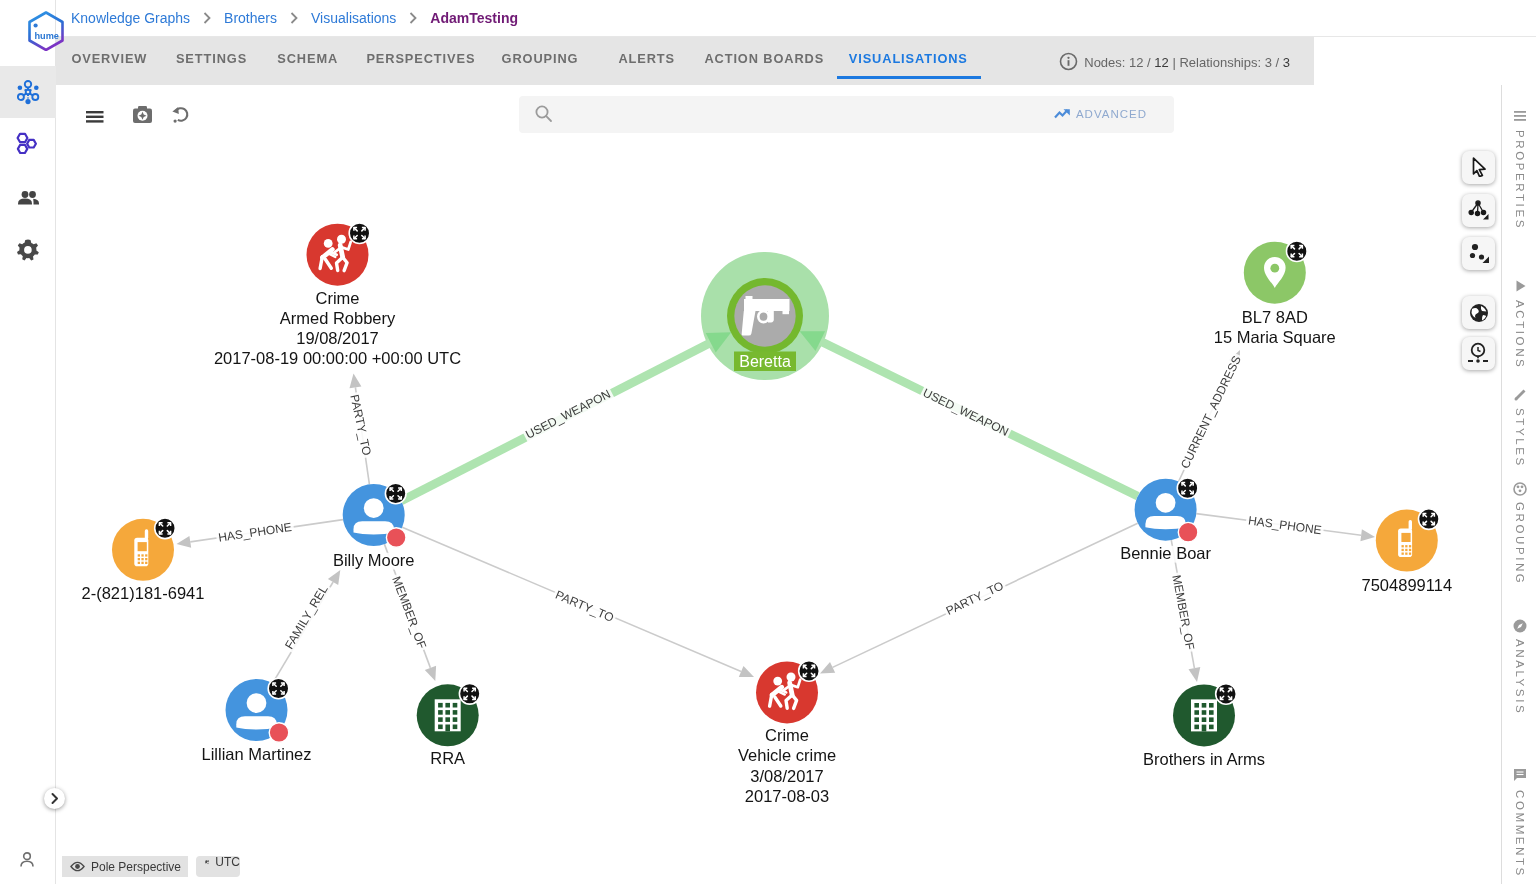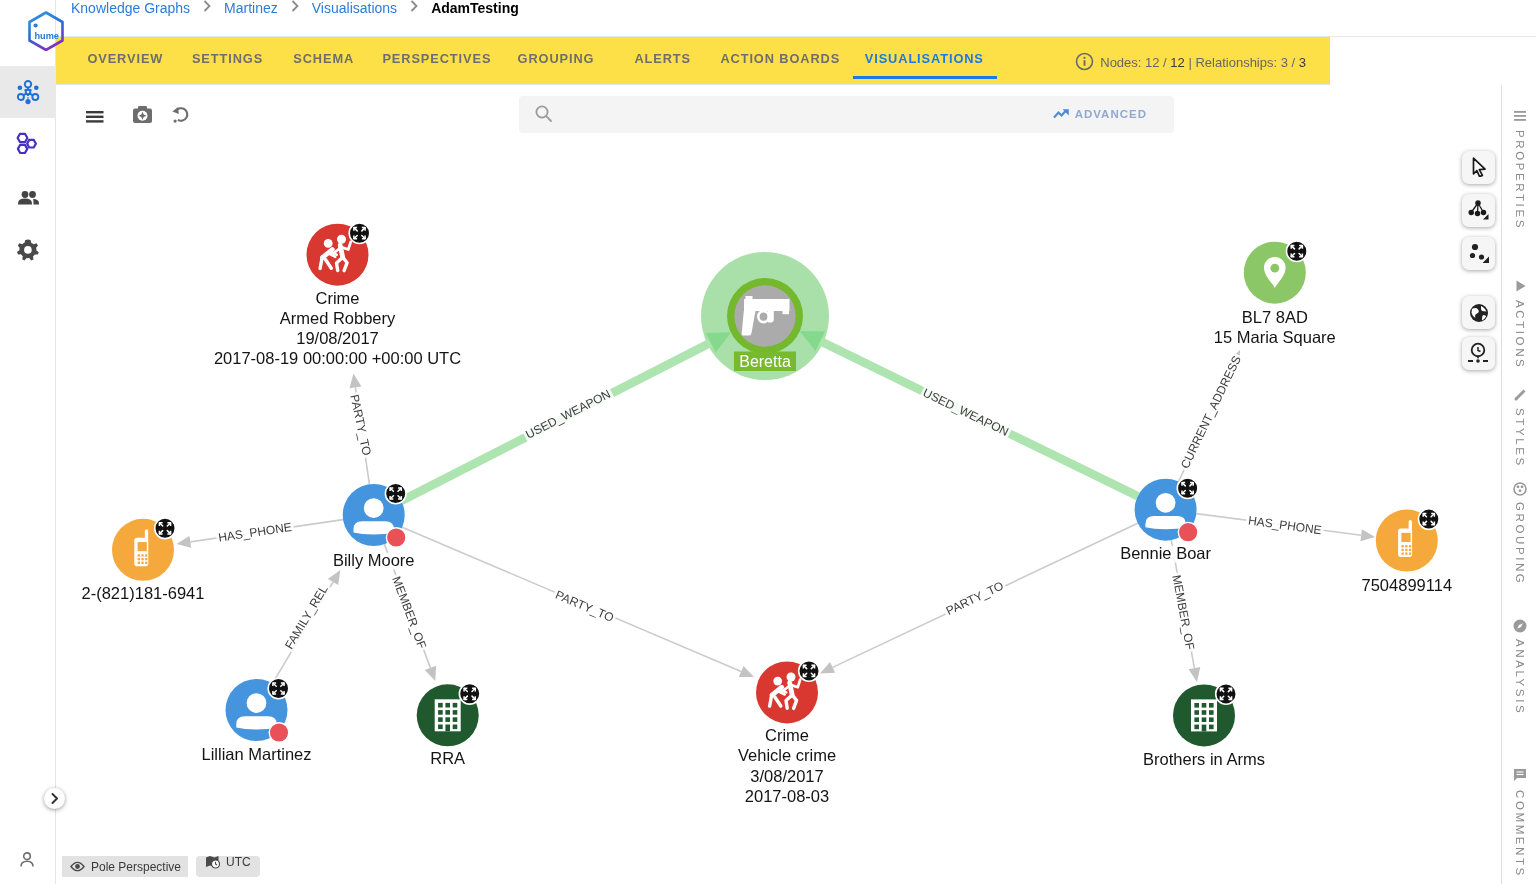--- a/index.html
+++ b/index.html
@@ -402,37 +402,37 @@
         <g fill="none" stroke="#6f6f6f" stroke-width="1.6">
           <circle cx="7" cy="4.2" r="3.3"></circle>
           <path d="M 1 14.5 Q 1 9.2 7 9.2 Q 13 9.2 13 14.5"></path>
         </g>
       </svg></div>
   </div>
 <div style="position:absolute;left:44px;top:788px;width:21px;height:21px;border-radius:50%;background:#fff;box-shadow:0 1px 4px rgba(0,0,0,.4);z-index:7"><svg width="21" height="21" viewBox="0 0 21 21" style="" xmlns="http://www.w3.org/2000/svg">
       <path d="M 8.5 6 L 13 10.5 L 8.5 15" fill="none" stroke="#333" stroke-width="2" stroke-linecap="round" stroke-linejoin="round"></path>
     </svg></div>
 <div style="position:absolute;left:56px;top:0;width:1480px;height:37px;background:#fff;border-bottom:1px solid #e7e7e7;z-index:5">
-    <div style="display:flex;align-items:flex-start;height:36px;padding-left:15px;font-size:14px;color:#2e7ad7">
+    <div style="display:flex;align-items:center;height:36px;padding-left:15px;font-size:14px;color:#2e7ad7">
       <span>Knowledge Graphs</span>
       <svg width="8" height="12" viewBox="0 0 8 12" style="margin:0 13px" xmlns="http://www.w3.org/2000/svg">
         <path d="M 1.5 1 L 6.5 6 L 1.5 11" fill="none" stroke="#8a8a8a" stroke-width="1.8"></path>
       </svg>
-      <span>Martinez</span>
+      <span>Brothers</span>
       <svg width="8" height="12" viewBox="0 0 8 12" style="margin:0 13px" xmlns="http://www.w3.org/2000/svg">
         <path d="M 1.5 1 L 6.5 6 L 1.5 11" fill="none" stroke="#8a8a8a" stroke-width="1.8"></path>
       </svg>
       <span>Visualisations</span>
       <svg width="8" height="12" viewBox="0 0 8 12" style="margin:0 13px" xmlns="http://www.w3.org/2000/svg">
         <path d="M 1.5 1 L 6.5 6 L 1.5 11" fill="none" stroke="#8a8a8a" stroke-width="1.8"></path>
       </svg>
-      <span style="color:#000000;font-weight:bold">AdamTesting</span>
+      <span style="color:#701a75;font-weight:bold">AdamTesting</span>
     </div>
   </div>
-<div style="position:absolute;left:16px;top:37px;width:1314px;height:48px;background:#fde047;border-bottom:1px solid #e5e5e5;z-index:5">
+<div style="position:absolute;left:0;top:37px;width:1314px;height:48px;background:#e5e5e5;border-bottom:1px solid #e5e5e5;z-index:5">
     <div style="position:absolute;left:71.4px;top:14px;font-size:12.8px;font-weight:bold;letter-spacing:.9px;color:#6e6e6e">OVERVIEW</div>
     <div style="position:absolute;left:175.9px;top:14px;font-size:12.8px;font-weight:bold;letter-spacing:.9px;color:#6e6e6e">SETTINGS</div>
     <div style="position:absolute;left:277.3px;top:14px;font-size:12.8px;font-weight:bold;letter-spacing:.9px;color:#6e6e6e">SCHEMA</div>
     <div style="position:absolute;left:366.4px;top:14px;font-size:12.8px;font-weight:bold;letter-spacing:.9px;color:#6e6e6e">PERSPECTIVES</div>
     <div style="position:absolute;left:501.6px;top:14px;font-size:12.8px;font-weight:bold;letter-spacing:.9px;color:#6e6e6e">GROUPING</div>
     <div style="position:absolute;left:618.4px;top:14px;font-size:12.8px;font-weight:bold;letter-spacing:.9px;color:#6e6e6e">ALERTS</div>
     <div style="position:absolute;left:704.4px;top:14px;font-size:12.8px;font-weight:bold;letter-spacing:.9px;color:#6e6e6e">ACTION BOARDS</div>
     <div style="position:absolute;left:848.8px;top:14px;font-size:12.8px;font-weight:bold;letter-spacing:.9px;color:#1c79e0">VISUALISATIONS</div>
     <div style="position:absolute;left:836.5px;top:39px;width:144.5px;height:3px;background:#1c79e0"></div>
     <div style="position:absolute;right:24px;top:15px;font-size:13px;color:#666"><svg width="19" height="19" viewBox="0 0 19 19" style="vertical-align:-4px;margin-right:6px" xmlns="http://www.w3.org/2000/svg">
@@ -459,21 +459,21 @@
 <div style="position:absolute;left:172px;top:105px;z-index:4"><svg width="18" height="18" viewBox="0 0 18 18" style="" xmlns="http://www.w3.org/2000/svg">
       <path d="M 3.8 5.9 A 6.3 6.3 0 1 1 5.85 14.96" fill="none" stroke="#6d6d6d" stroke-width="2.1"></path>
       <polygon points="0.4,6.6 6.2,2.0 6.8,8.9" fill="#6d6d6d"></polygon>
       <circle cx="3.1" cy="16.1" r="1.6" fill="#6d6d6d"></circle>
     </svg></div>
 <div style="position:absolute;left:519px;top:96px;width:655px;height:37px;background:#f4f4f4;border-radius:4px;z-index:4">
     <div style="position:absolute;left:15px;top:8px"><svg width="20" height="20" viewBox="0 0 20 20" style="" xmlns="http://www.w3.org/2000/svg">
         <circle cx="8" cy="8" r="5.6" fill="none" stroke="#9b9b9b" stroke-width="1.8"></circle>
         <line x1="12.2" y1="12.2" x2="17" y2="17" stroke="#9b9b9b" stroke-width="1.8" stroke-linecap="round"></line>
       </svg></div>
-    <div style="position:absolute;right:27px;top:11px;font-size:11.5px;font-weight:bold;letter-spacing:1px;color:#8fa9cf"><svg width="17" height="12" viewBox="0 0 17 12" style="vertical-align:-1px;margin-right:5px" xmlns="http://www.w3.org/2000/svg">
+    <div style="position:absolute;right:27px;top:11px;font-size:11.5px;font-weight:normal;letter-spacing:1px;color:#8fa9cf"><svg width="17" height="12" viewBox="0 0 17 12" style="vertical-align:-1px;margin-right:5px" xmlns="http://www.w3.org/2000/svg">
         <path d="M 1 10.5 L 5.5 5.5 L 8.5 8.5 L 13.5 3" fill="none" stroke="#4c8cd9" stroke-width="2.2"></path>
         <polygon points="9.5,2.2 15.8,2.2 15.8,8.5" fill="#4c8cd9"></polygon>
       </svg>ADVANCED</div>
   </div>
 <div style="position:absolute;right:0;top:85px;width:35px;height:799px;background:#fff;border-left:1px solid #ddd;z-index:6">
     <div style="position:absolute;left:10.5px;top:23.5px"><svg width="14" height="14" viewBox="0 0 14 14" style="" xmlns="http://www.w3.org/2000/svg">
         <g fill="#9a9a9a">
           <rect x="1" y="2" width="12" height="1.8"></rect>
           <rect x="1" y="6" width="12" height="1.8"></rect>
           <rect x="1" y="10" width="12" height="1.8"></rect>
@@ -546,16 +546,16 @@
       <g stroke="#222" stroke-width="2">
         <line x1="1" y1="19" x2="6" y2="19"></line>
         <line x1="16" y1="19" x2="21" y2="19"></line>
       </g>
       <circle cx="11" cy="19" r="1.8" fill="#222"></circle>
     </svg></div>
 <div style="position:absolute;left:62px;top:856px;width:126px;height:21px;padding:0 0 0 8px;background:#e2e2e2;border-radius:0;font-size:12px;color:#3a3a3a;display:flex;align-items:center;z-index:4"><svg width="15" height="11" viewBox="0 0 15 11" style="vertical-align:-2px;margin-right:6px" xmlns="http://www.w3.org/2000/svg">
       <path d="M 1 5.5 Q 7.5 -2.8 14 5.5 Q 7.5 13.8 1 5.5 Z" fill="none" stroke="#4a4a4a" stroke-width="1.4"></path>
       <circle cx="7.5" cy="5.5" r="2.4" fill="#4a4a4a"></circle>
     </svg>Pole Perspective</div>
-<div style="position:absolute;left:196px;top:856px;width:64px;height:21px;padding:0 0 9px 9px;background:#e2e2e2;border-radius:4px;font-size:12px;color:#3a3a3a;display:flex;align-items:center;z-index:4"><svg width="15" height="14" viewBox="0 0 15 14" style="vertical-align:-2px;margin-right:6px" xmlns="http://www.w3.org/2000/svg">
+<div style="position:absolute;left:196px;top:856px;width:44px;height:21px;padding:0 0 9px 9px;background:#e2e2e2;border-radius:4px;font-size:12px;color:#3a3a3a;display:flex;align-items:center;z-index:4"><svg width="15" height="14" viewBox="0 0 15 14" style="vertical-align:-2px;margin-right:6px" xmlns="http://www.w3.org/2000/svg">
       <path d="M 1 2.5 L 5 1 L 9.5 2.5 L 13.5 1 L 13.5 10.5 L 9.5 12 L 5 10.5 L 1 12 Z" fill="#4a4a4a"></path>
       <circle cx="10.5" cy="9" r="4" fill="#fff" stroke="#4a4a4a" stroke-width="1.2"></circle>
       <path d="M 10.5 6.8 L 10.5 9 L 12 10" stroke="#4a4a4a" stroke-width="1.1" fill="none"></path>
     </svg>UTC</div>
 </body></html>

